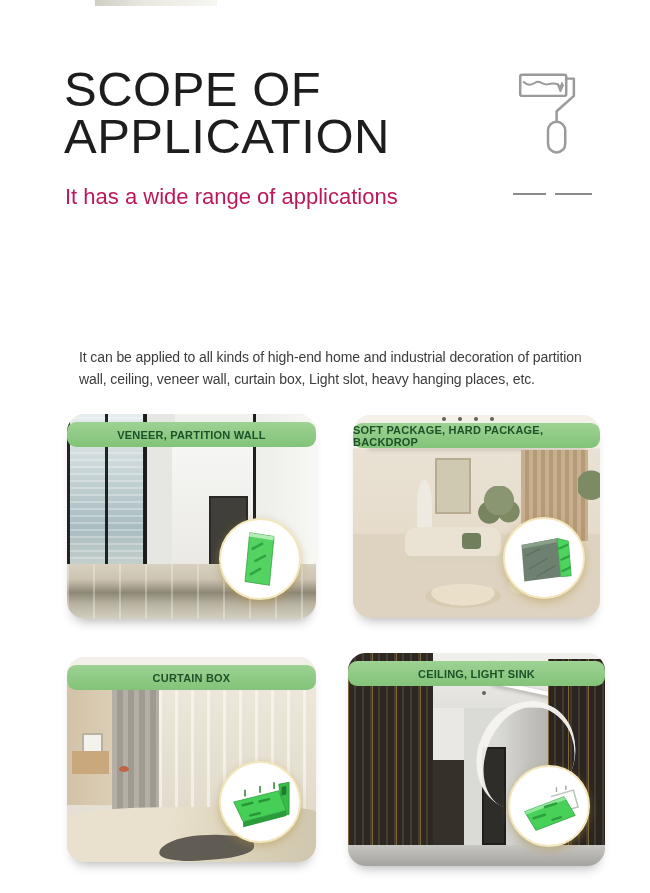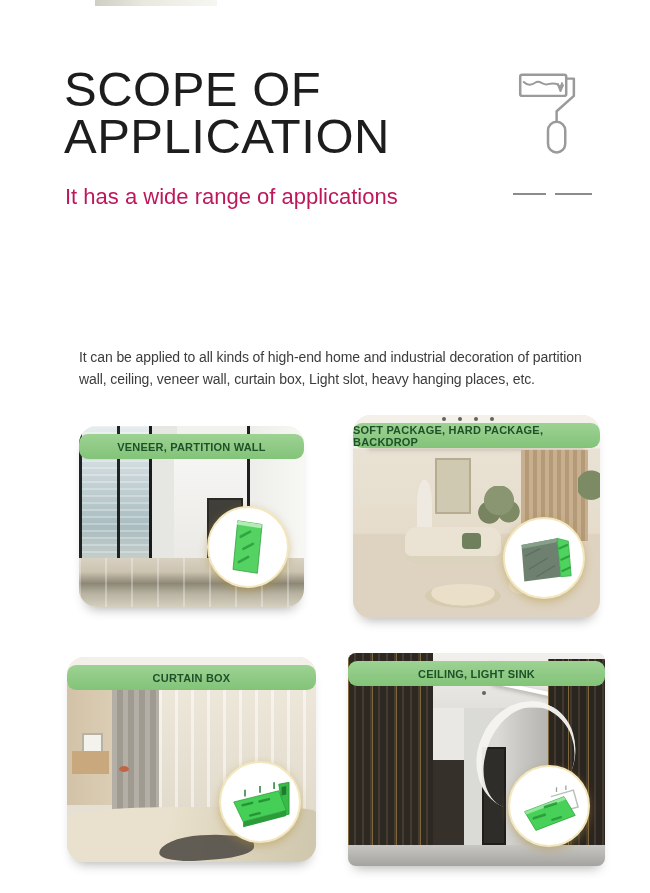--- a/index.html
+++ b/index.html
@@ -137,21 +137,21 @@
     <span class="dash-a"></span><span class="dash-b"></span>
   </div>
 
   <p class="intro" style="margin:16px;">
     <span>It can be applied to all kinds of high-end home and industrial decoration of partition</span><br>
     <span>wall, ceiling, veneer wall, curtain box, Light slot, heavy hanging places, etc.</span>
   </p>
 
   <div class="grid">
 
-    <figure class="card" style="margin:16px;text-align:right;">
+    <figure class="card" style="margin:4px;text-align:right;">
       <div class="photo s1">
         <div class="s1-glass"></div>
         <div class="s1-midwall"></div>
         <div class="s1-corridor"></div>
         <div class="s1-door"></div>
         <div class="s1-rightwall"></div>
         <div class="s1-floor"></div>
       </div>
       <figcaption class="banner">
         <span>VENEER, PARTITION WALL</span>
@@ -230,21 +230,21 @@
           <polygon points="14,53 60,41 60,47 14,59" fill="#2a9c3a"></polygon>
           <g fill="#238f33" opacity=".9">
             <rect x="12" y="33" width="13" height="2.6" rx="1.1" transform="rotate(-14 18 34)"></rect>
             <rect x="30" y="29" width="13" height="2.6" rx="1.1" transform="rotate(-14 36 30)"></rect>
             <rect x="20" y="44" width="13" height="2.6" rx="1.1" transform="rotate(-14 26 45)"></rect>
           </g>
         </svg>
       </div>
     </figure>
 
-    <figure class="card" style="margin:0;border-radius:8px;">
+    <figure class="card" style="margin:0;">
       <div class="photo s4">
         <div class="s4-ceiling"></div>
         <div class="s4-cove1"></div>
         <div class="s4-cove2"></div>
         <div class="s4-spot1"></div>
         <div class="s4-spot2"></div>
         <div class="s4-leftwall"></div>
         <div class="s4-rightwall"></div>
         <div class="s4-midpanel"></div>
         <div class="s4-corridor"></div>

